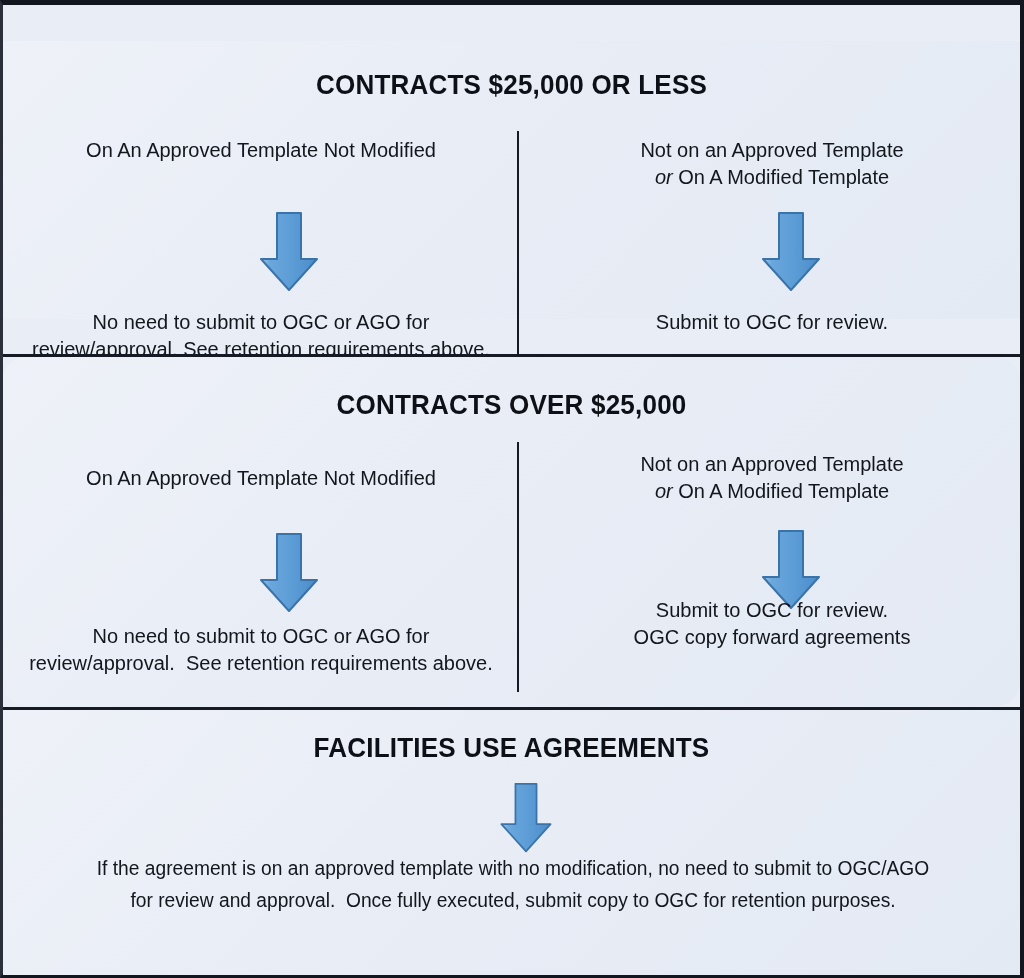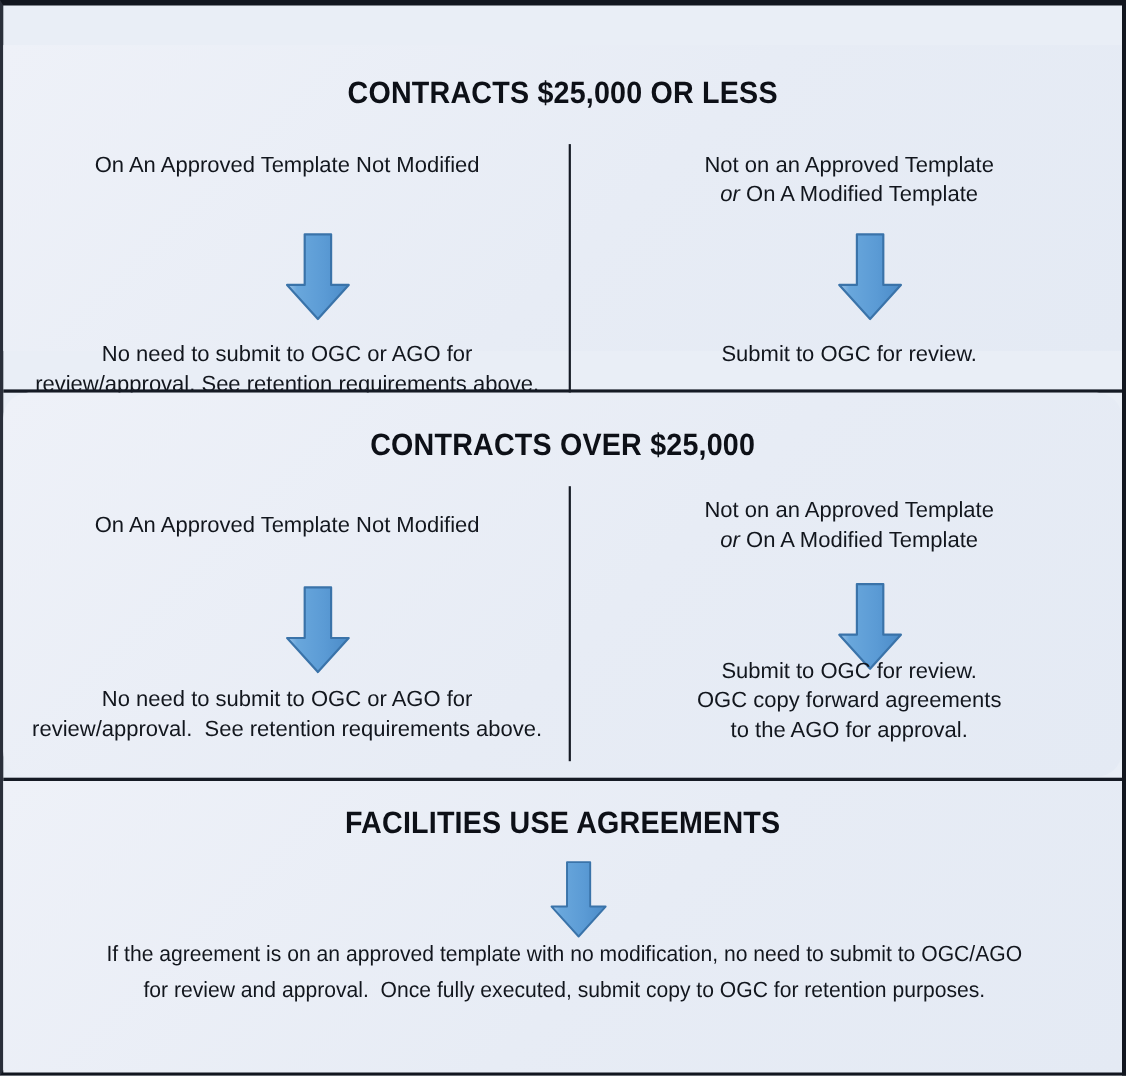--- a/index.html
+++ b/index.html
@@ -195,21 +195,20 @@
       <span class="line"><i class="em">or</i> On A Modified Template</span>
     </div>
 
     <svg class="arrow arrow-right" width="62" height="82" viewBox="0 0 62 82">
       <polygon points="19,2 43,2 43,48 59,48 31,79 3,48 19,48" fill="url(#ag1)" stroke="#3a73a9" stroke-width="2" stroke-linejoin="round"></polygon>
     </svg>
 
     <div class="col col-right body-right">
       <span class="line">Submit to OGC for review.</span>
       <span class="line">OGC copy forward agreements</span>
-      <span class="line">to the AGO for approval.</span>
     </div>
   </div>
 
   <div class="divider-h d2"></div>
 
   <div class="section s3">
     <div class="section-title">FACILITIES USE AGREEMENTS</div>
 
     <svg class="arrow arrow-center" width="56" height="72" viewBox="0 0 62 82">
       <polygon points="19,2 43,2 43,48 59,48 31,79 3,48 19,48" fill="url(#ag1)" stroke="#3a73a9" stroke-width="2" stroke-linejoin="round"></polygon>

